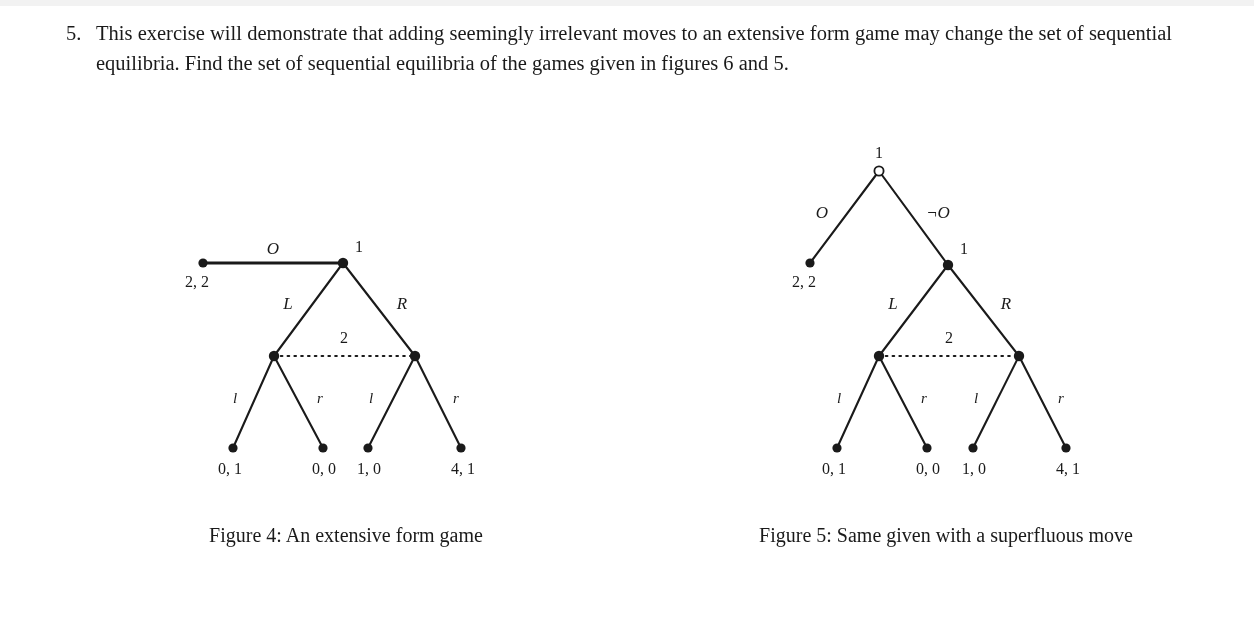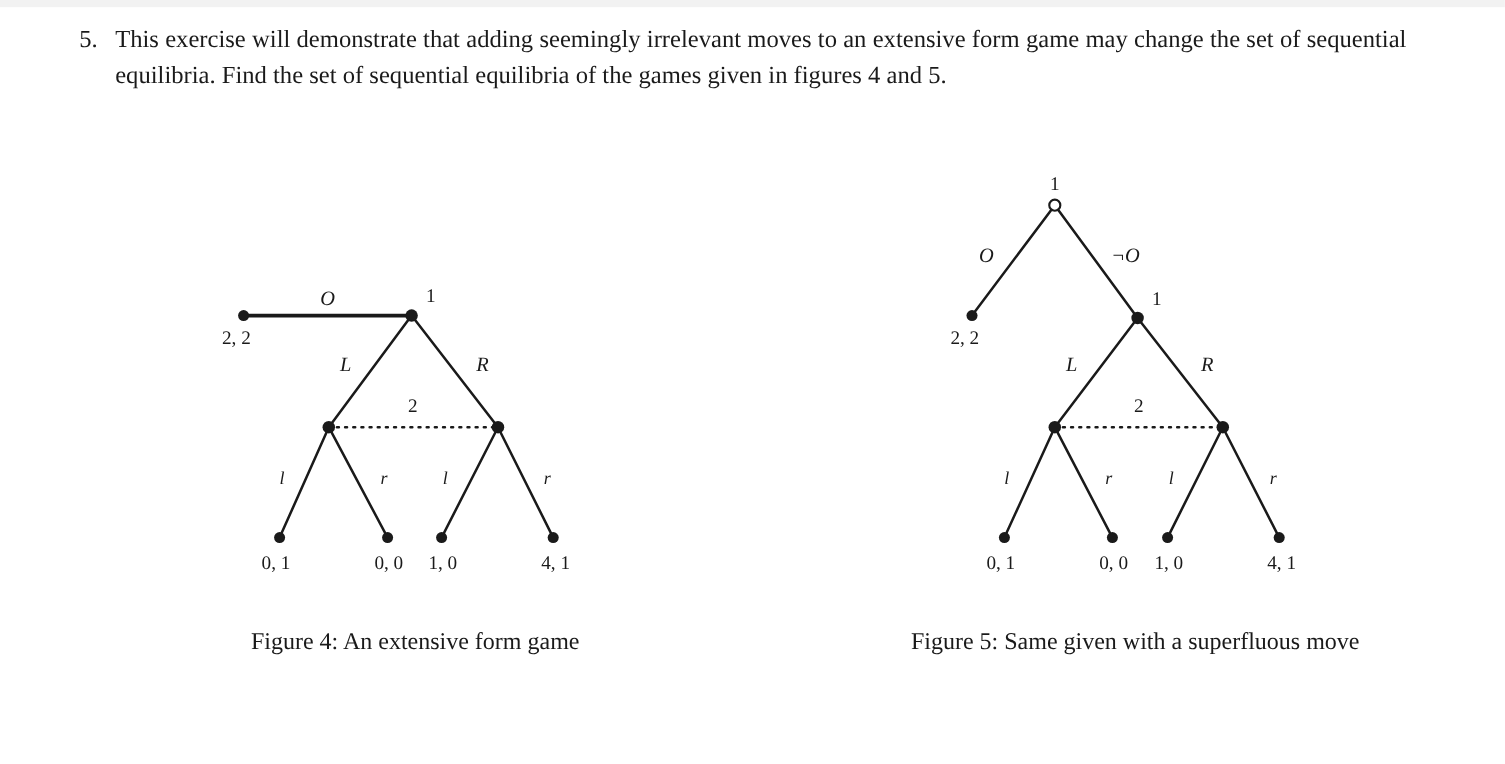--- a/index.html
+++ b/index.html
@@ -78,21 +78,21 @@
   .node-filled { fill: #1a1a1a; }
   .node-hollow { fill: #ffffff; stroke: #1a1a1a; stroke-width: 1.8; }
 </style>
 </head>
 <body>
 
 <div class="page-top-band"></div>
 
 <div class="exercise">
   <div class="exercise-number">5.</div>
-  <div class="exercise-body">This exercise will demonstrate that adding seemingly irrelevant moves to an extensive form game may change the set of sequential equilibria. Find the set of sequential equilibria of the games given in figures 4 and 5.</div>
+  <div class="exercise-body">This exercise will demonstrate that adding seemingly irrelevant moves to an extensive form game may change the set of sequential equilibria. Find the set of sequential equilibria of the games given in figures 6 and 5.</div>
 </div>
 
 <div class="figure fig-left">
   <svg class="tree-svg" width="500" height="390" viewBox="0 0 500 390">
 
     <line class="edge-thick" x1="107" y1="137" x2="247" y2="137"></line>
 
     <line class="edge" x1="247" y1="137" x2="178" y2="230"></line>
 
     <line class="edge" x1="247" y1="137" x2="319" y2="230"></line>

